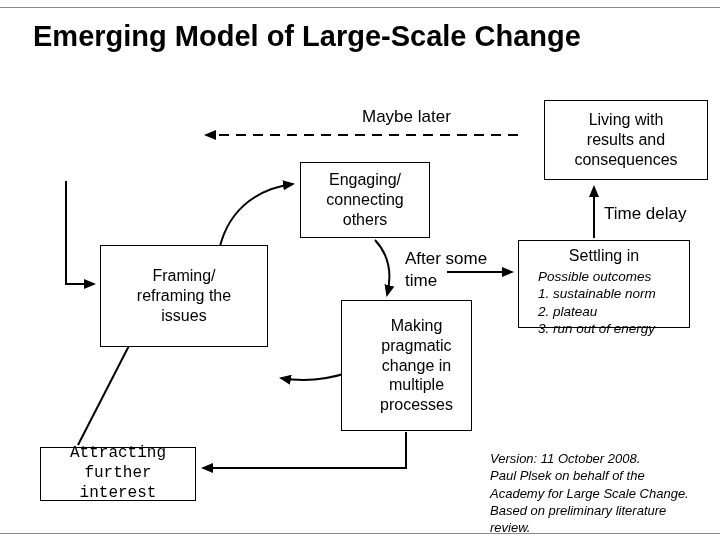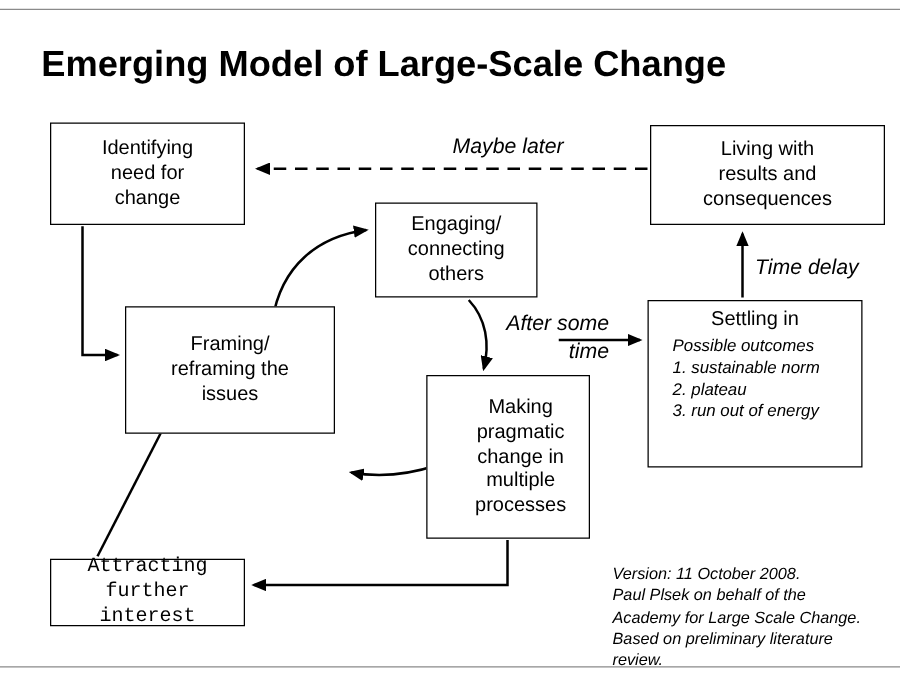--- a/index.html
+++ b/index.html
@@ -16,68 +16,66 @@
   .edge-line {
     position: absolute;
     left: 0;
     width: 720px;
     height: 1px;
     background: #8a8a8a;
   }
   .title {
     position: absolute;
     left: 33px;
-    top: 36px;
+    top: 20px;
     font-size: 29px;
     font-weight: bold;
     white-space: nowrap;
   }
   .box {
     position: absolute;
     background: #ffffff;
     border: 1.6px solid #000;
     display: flex;
     align-items: center;
     justify-content: center;
     text-align: center;
     font-size: 16px;
     line-height: 1.24;
     white-space: pre-line;
     padding: 2px 4px;
   }
   .box-identifying  { left: 40px;  top: 98px;  width: 156px; height: 82px; }
   .box-engaging     { left: 300px; top: 162px; width: 130px; height: 76px; }
-  .box-living       { left: 520px; top: 100px; width: 188px; height: 80px; }
+  .box-living       { left: 544px; top: 100px; width: 164px; height: 80px; }
   .box-framing      { left: 100px; top: 245px; width: 168px; height: 102px; }
   .box-making       { left: 341px; top: 300px; width: 131px; height: 131px; padding-left: 24px; }
   .box-attracting   { left: 40px;  top: 447px; width: 156px; height: 54px; font-family: Liberation Mono, monospace; }
   .box-settling {
-    left: 518px; top: 240px; width: 172px; height: 134px;
+    left: 518px; top: 240px; width: 172px; height: 88px;
     flex-direction: column;
     justify-content: flex-start;
     padding: 5px 8px 4px 8px;
   }
   .settling-heading { font-size: 16px; text-align: center; white-space: pre-line; }
   .settling-outcomes {
     font-size: 13.5px;
     font-style: italic;
     text-align: left;
     align-self: flex-start;
     line-height: 1.3;
     margin-top: 2px;
     white-space: pre-line;
     margin-left: 11px;
   }
   .lbl {
     position: absolute;
-    font-style: italic;
     font-size: 17px;
     line-height: 1.28;
     white-space: pre-line;
-    text-align: right;
   }
   .lbl-maybe-later { left: 362px; top: 106px; }
   .lbl-time-delay  { left: 604px; top: 203px; }
   .lbl-after-some  { left: 405px; top: 248px; }
   .lbl-repeats     { left: 124px; top: 394px; }
   .credit {
     position: absolute;
     left: 490px; top: 450px;
     font-style: italic;
     font-size: 13px;
@@ -124,23 +122,20 @@
 
     <path d="M 447 272 L 512 272" marker-end="url(#ah)"></path>
 
     <path d="M 594 238 L 594 187" marker-end="url(#ah)"></path>
 
     <path d="M 406 432 L 406 468 L 203 468" marker-end="url(#ah)"></path>
 
     <path d="M 78 445 L 135 334" marker-end="url(#ah)"></path>
   </svg>
 
-  <div class="box box-identifying">Identifying
-need for
-change</div>
 
   <div class="box box-engaging">Engaging/
 connecting
 others</div>
 
   <div class="box box-living">Living with
 results and
 consequences</div>
 
   <div class="box box-framing">Framing/

